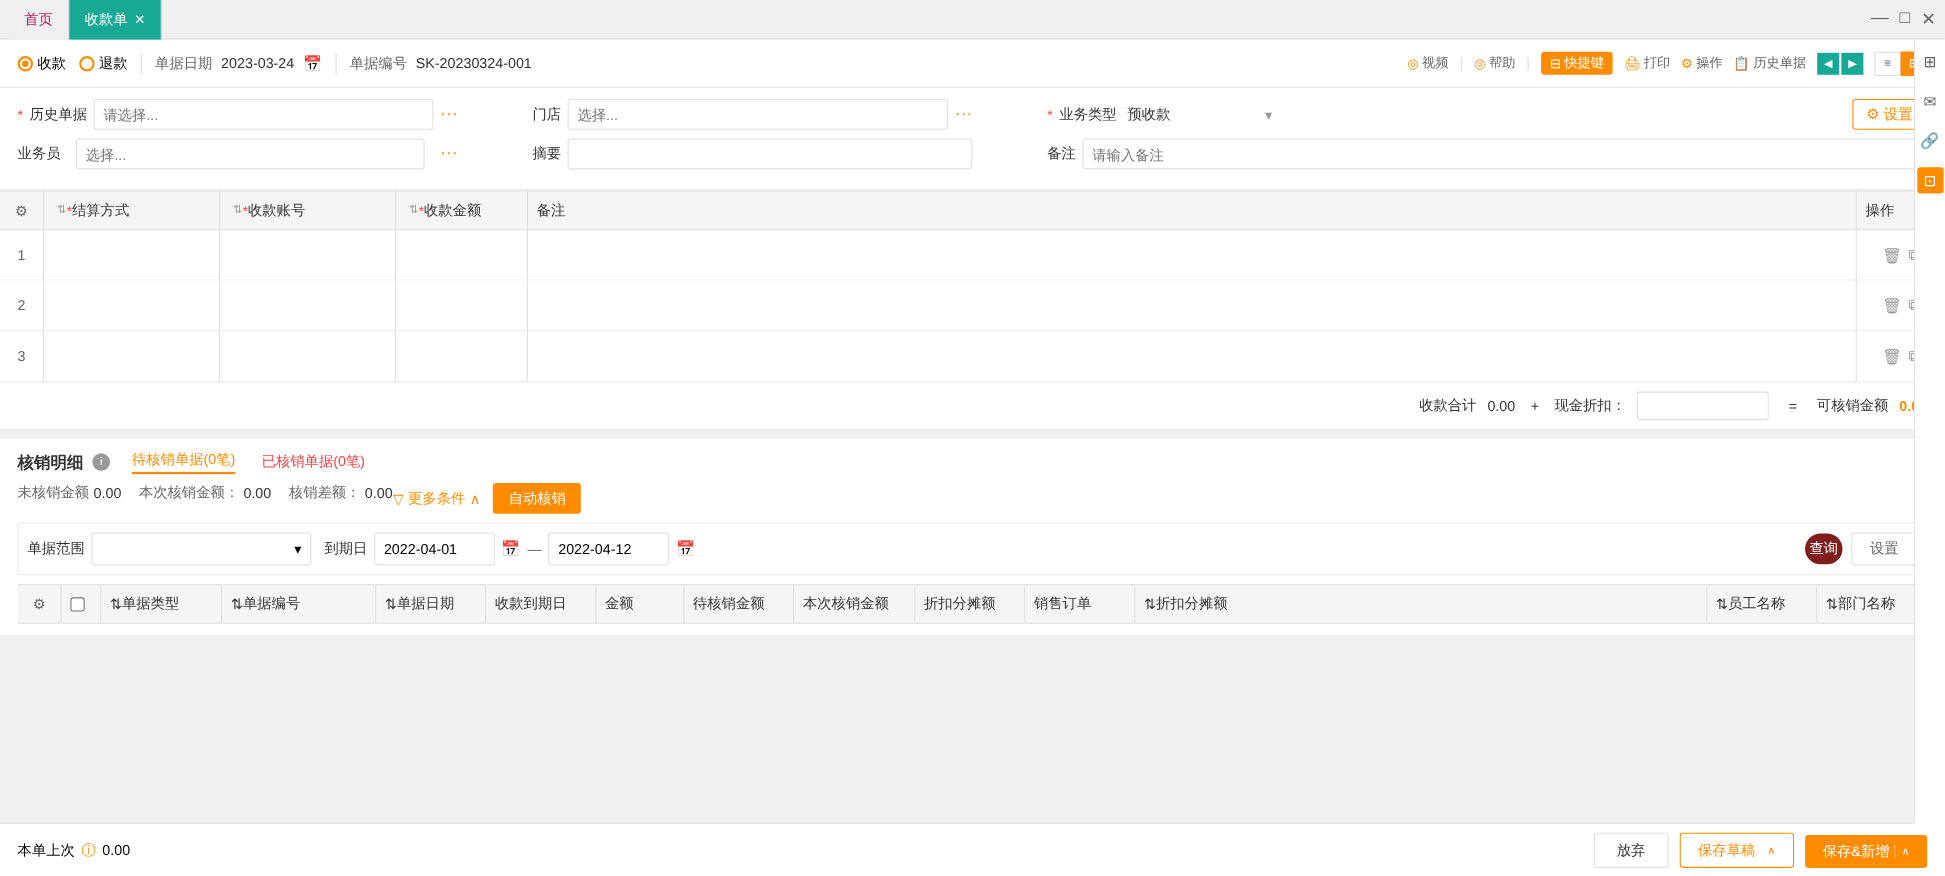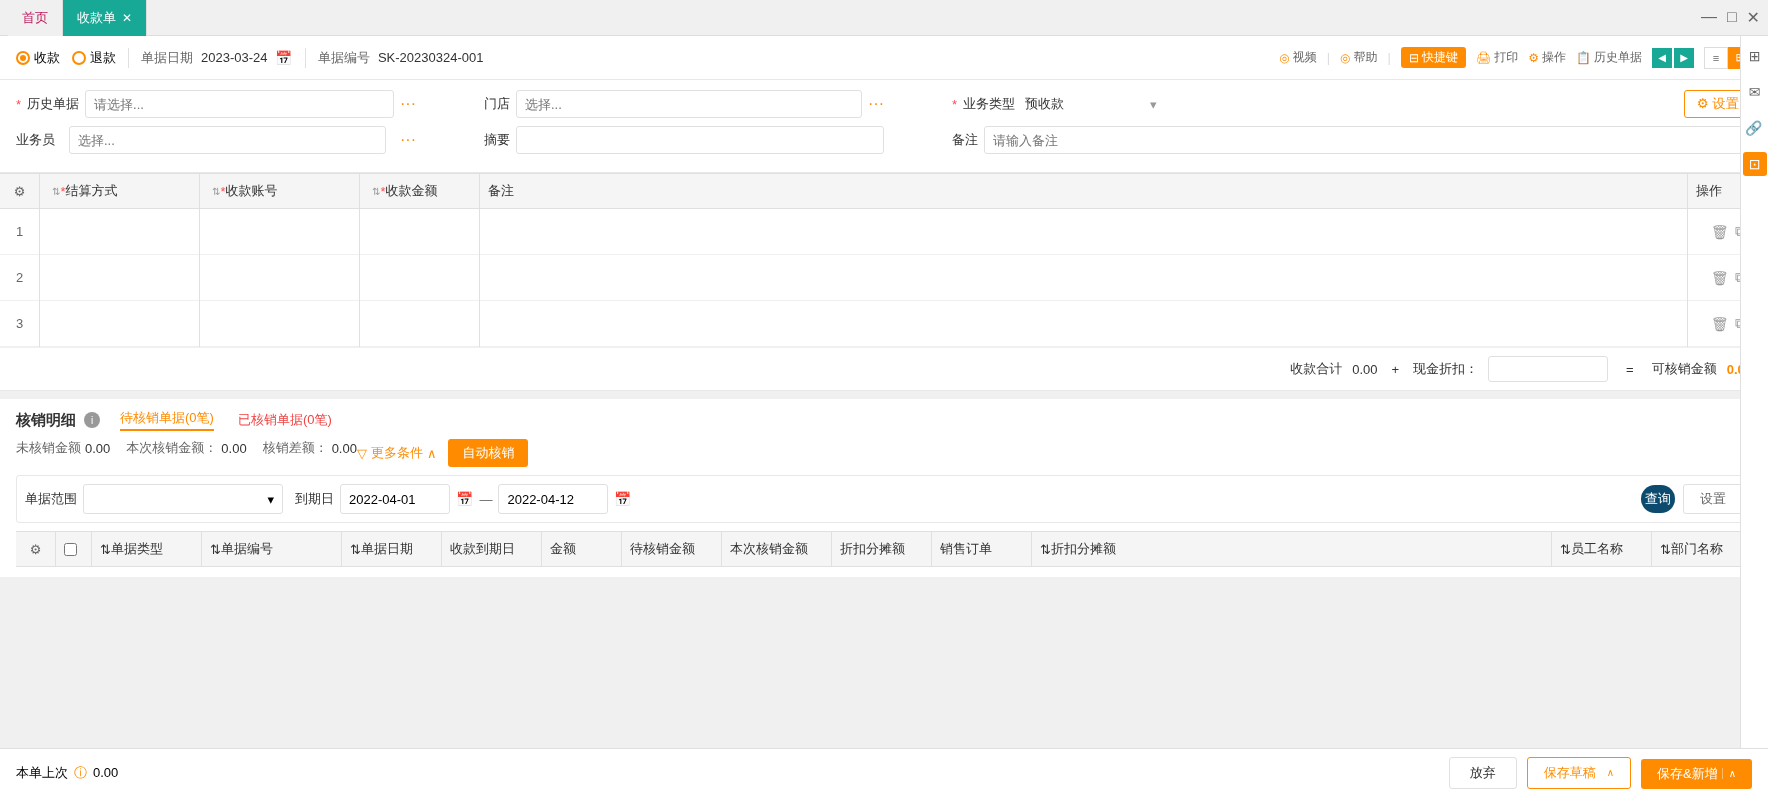--- a/index.html
+++ b/index.html
@@ -94,21 +94,21 @@
     .more-conditions { color: #ff8c00; cursor: pointer; font-size: 13px; display: flex; align-items: center; gap: 4px; }
     .auto-reconcile-btn { background: #ff8c00; color: #fff; border: none; border-radius: 3px; padding: 5px 14px; cursor: pointer; font-size: 13px; }
 
     
     .filter-row { display: flex; align-items: center; gap: 12px; padding: 8px; background: #fff; border: 1px solid #e8e8e8; border-radius: 3px; }
     .filter-field { display: flex; align-items: center; gap: 6px; }
     .filter-select { height: 30px; border: 1px solid #e0e0e0; border-radius: 3px; padding: 0 8px; font-size: 13px; background: #fff; min-width: 160px; display: flex; align-items: center; justify-content: space-between; cursor: pointer; }
     .filter-input { height: 30px; border: 1px solid #e0e0e0; border-radius: 3px; padding: 0 8px; font-size: 13px; width: 110px; outline: none; }
     .date-range { display: flex; align-items: center; gap: 6px; }
     .date-sep { color: #666; }
-    .query-btn { background: #0c4a6e; color: #fff; border: none; border-radius: 14px; padding: 5px 4px; cursor: pointer; font-size: 13px; }
+    .query-btn { background: #7f1d1d; color: #fff; border: none; border-radius: 14px; padding: 5px 4px; cursor: pointer; font-size: 13px; }
     .settings-btn { background: #fff; color: #666; border: 1px solid #e0e0e0; border-radius: 3px; padding: 5px 16px; cursor: pointer; font-size: 13px; }
     .filter-right { margin-left: auto; display: flex; align-items: center; gap: 8px; }
 
     
     .sub-table-header { display: flex; align-items: center; background: #f5f5f5; border-top: 1px solid #e0e0e0; border-bottom: 1px solid #e0e0e0; height: 36px; margin-top: 8px; }
     .sub-th { padding: 0 8px; height: 36px; display: flex; align-items: center; border-right: 1px solid #e0e0e0; font-size: 13px; color: #333; }
     .sub-th-settings { width: 40px; display: flex; justify-content: center; cursor: pointer; color: #666; }
 
     
     .bottom-bar { position: fixed; bottom: 0; left: 0; right: 0; background: #fff; border-top: 1px solid #e0e0e0; padding: 10px 16px; display: flex; align-items: center; justify-content: space-between; height: 48px; }

